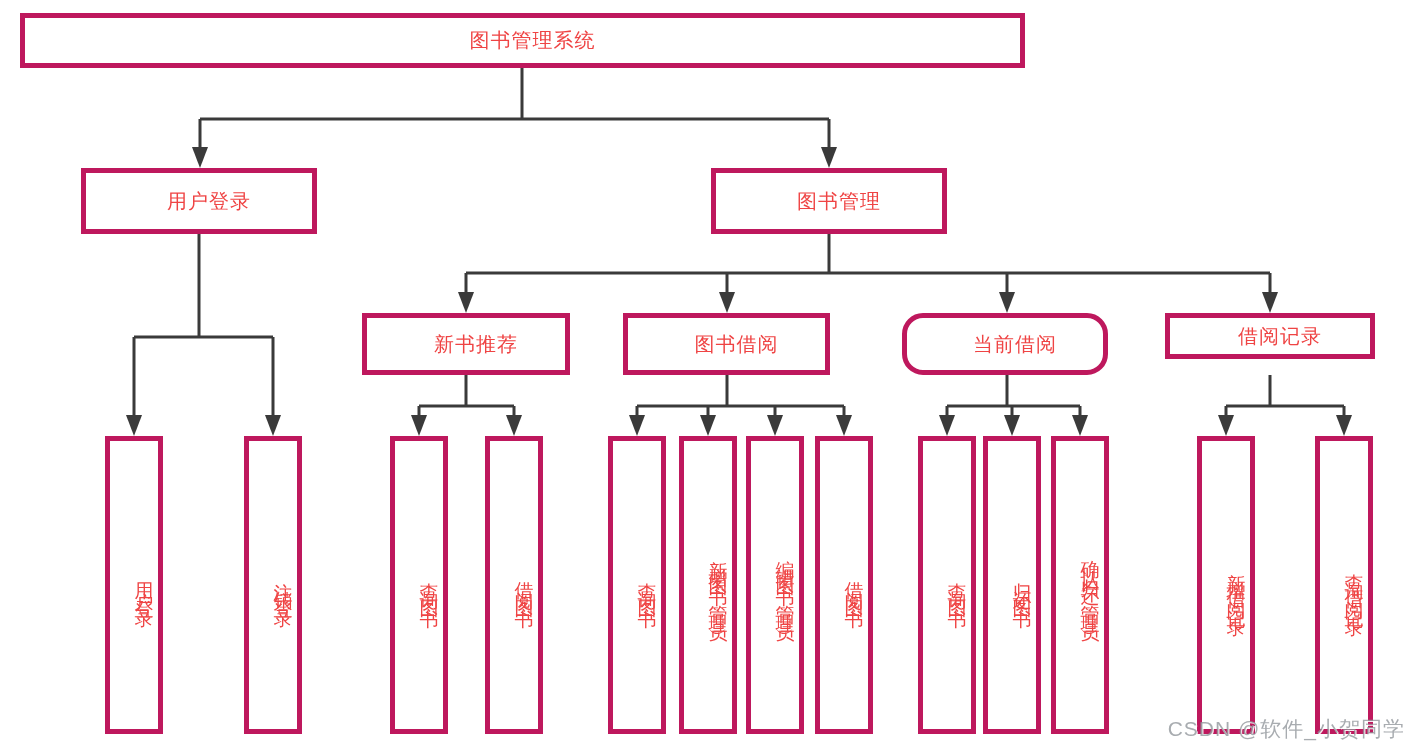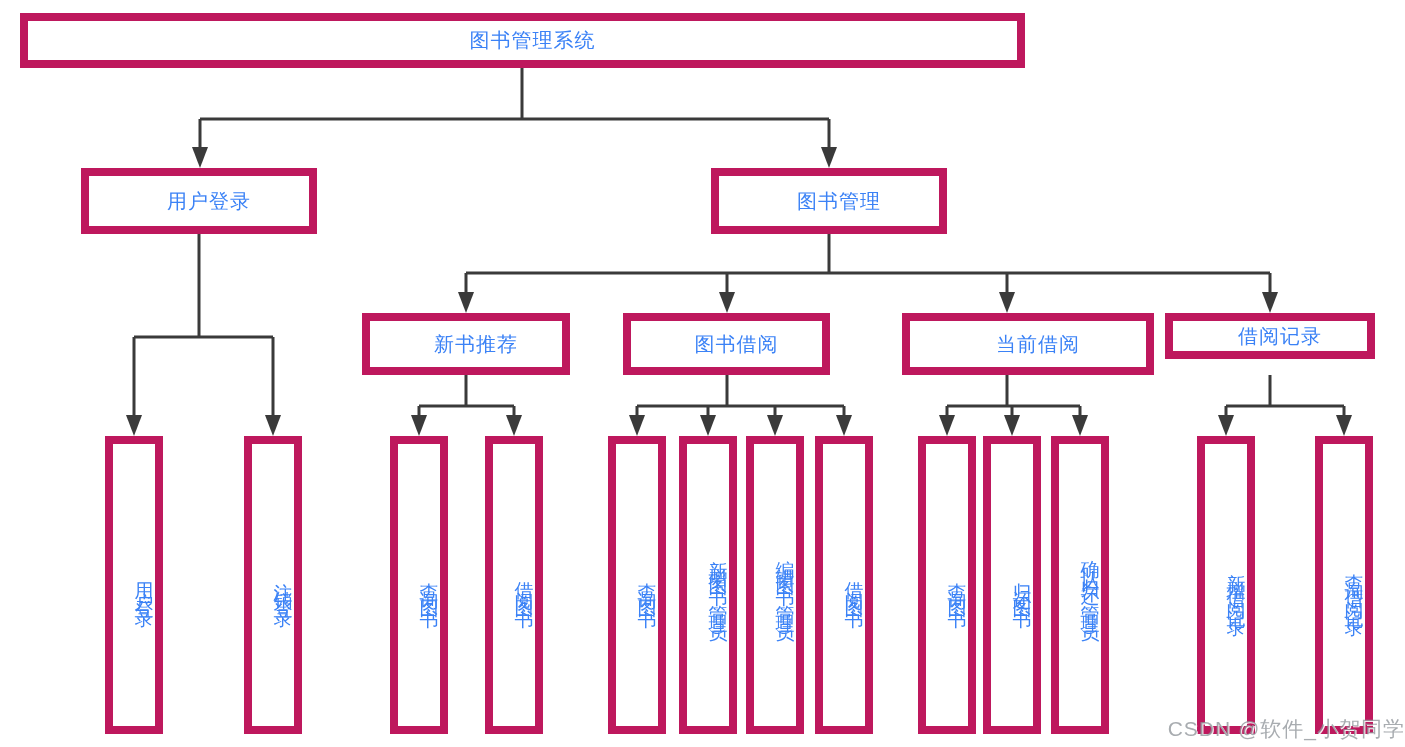--- a/index.html
+++ b/index.html
@@ -13,22 +13,22 @@
   }
   .connectors {
     position: absolute;
     left: 0; top: 0;
     z-index: 0;
   }
   .box {
     position: absolute;
     box-sizing: border-box;
     background: #ffffff;
-    border: 8px solid #be185d;
-    color: #3b82f6;
+    border: 5px solid #be185d;
+    color: #ef4444;
     display: flex;
     align-items: center;
     justify-content: center;
     z-index: 1;
     padding-left: 20px;
   }
   .hbox { font-size: 20px; letter-spacing: 1px; }
   .vbox .vtext {
     writing-mode: vertical-rl;
     text-orientation: mixed;
@@ -103,21 +103,21 @@
   <div class="box hbox" style="left:362px; top:313px; width:208px; height:62px;">
     <span>新书推荐</span>
   </div>
 
   <div class="box hbox" style="left:711px; top:168px; width:236px; height:66px;">
     <span>图书管理</span>
   </div>
   <div class="box hbox" style="left:623px; top:313px; width:207px; height:62px;align-items:center;">
     <span>图书借阅</span>
   </div>
-  <div class="box hbox" style="left:902px; top:313px; width:252px; height:62px;">
+  <div class="box hbox" style="left:902px; top:313px; width:206px; height:62px;border-radius:21px;">
     <span>当前借阅</span>
   </div>
   <div class="box hbox" style="left:1165px; top:313px; width:210px; height:46px;">
     <span>借阅记录</span>
   </div>
 
   <div class="box vbox" style="left:105px; top:436px; width:58px; height:298px;">
     <span class="vtext">用户登录</span>
   </div>
   <div class="box vbox" style="left:244px; top:436px; width:58px; height:298px;">

